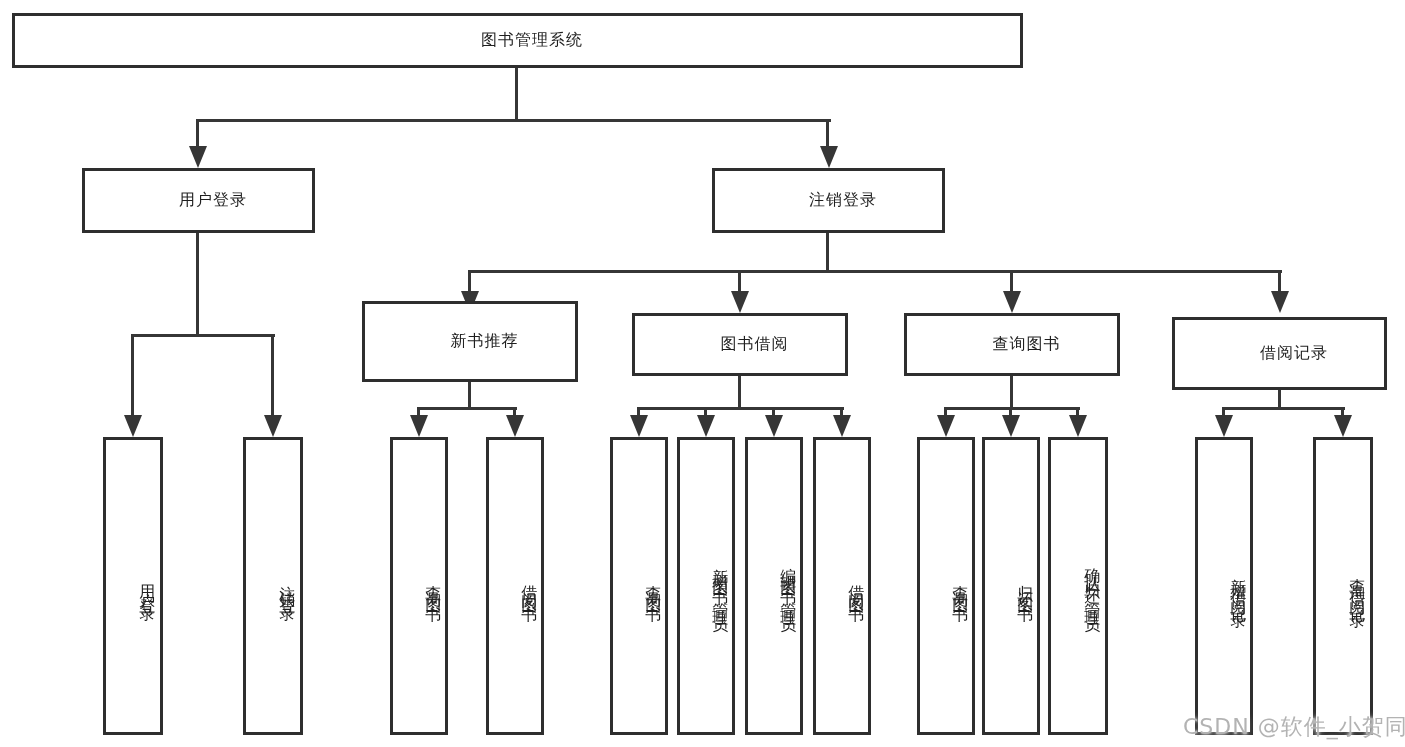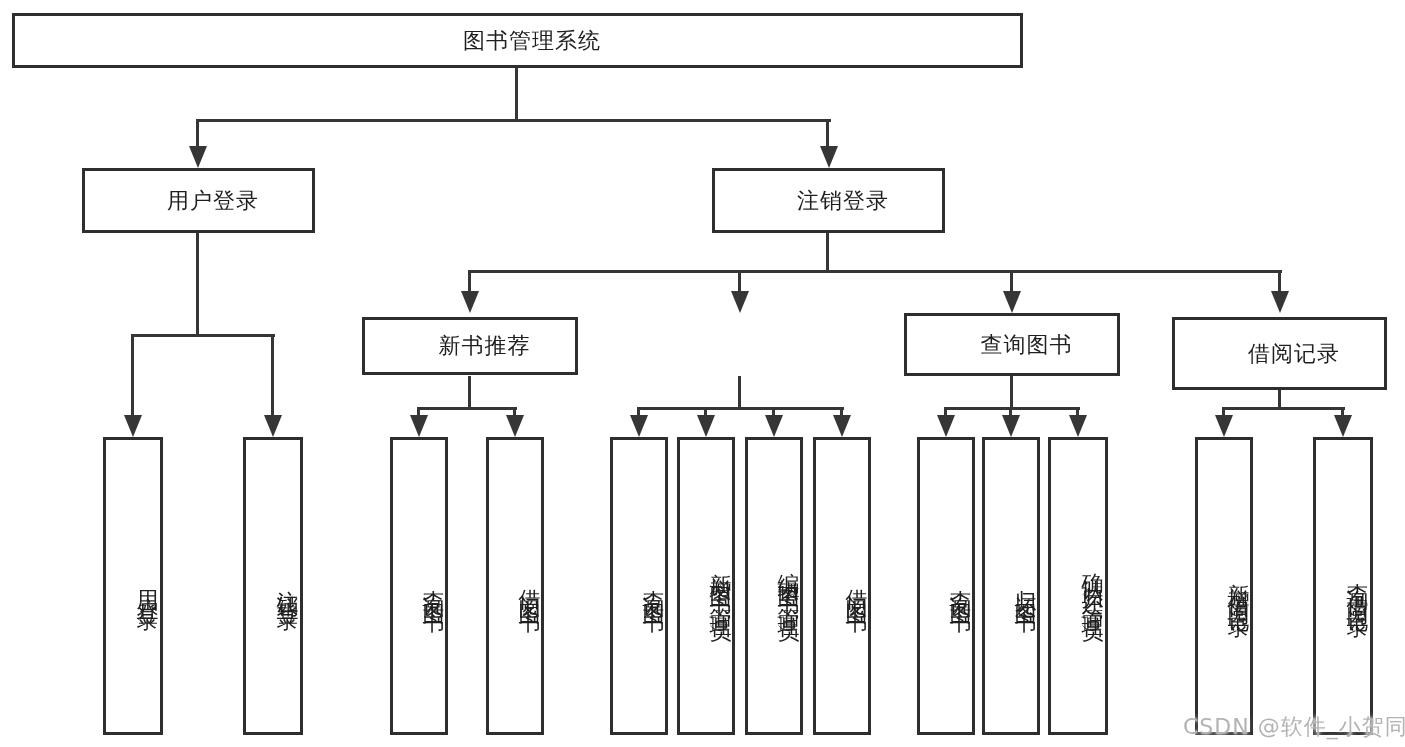--- a/index.html
+++ b/index.html
@@ -12,21 +12,21 @@
     overflow:hidden;
   }
   .box {
     position:absolute;
     box-sizing:border-box;
     border:3px solid #2e2e2e;
     background:#ffffff;
     display:flex;
     align-items:center;
     justify-content:center;
-    font-size:22px;
+    font-size:16px;
     letter-spacing:1px;
     white-space:nowrap;
     padding-left:29px;
   }
   .leaf { top:437px; height:298px; }
   .vtext {
     writing-mode:vertical-rl;
     text-orientation:upright;
     letter-spacing:7px;
     line-height:1.1;
@@ -122,22 +122,25 @@
     <span>图书管理系统</span>
   </div>
 
   <div class="box" style="left:82px;top:168px;width:233px;height:65px">
     <span>用户登录</span>
   </div>
   <div class="box" style="left:712px;top:168px;width:233px;height:65px">
     <span>注销登录</span>
   </div>
 
-  <div class="box" style="left:362px;top:317px;width:216px;height:58px">
+  <div class="box" style="left:362px;top:301px;width:216px;height:81px">
     <span>新书推荐</span>
+  </div>
+  <div class="box" style="left:632px;top:313px;width:216px;height:63px">
+    <span>图书借阅</span>
   </div>
   <div class="box" style="left:904px;top:313px;width:216px;height:63px">
     <span>查询图书</span>
   </div>
   <div class="box" style="left:1172px;top:317px;width:215px;height:73px">
     <span>借阅记录</span>
   </div>
 
   <div class="box leaf" style="left:103px;width:60px">
     <span class="vtext">用户登录</span>

